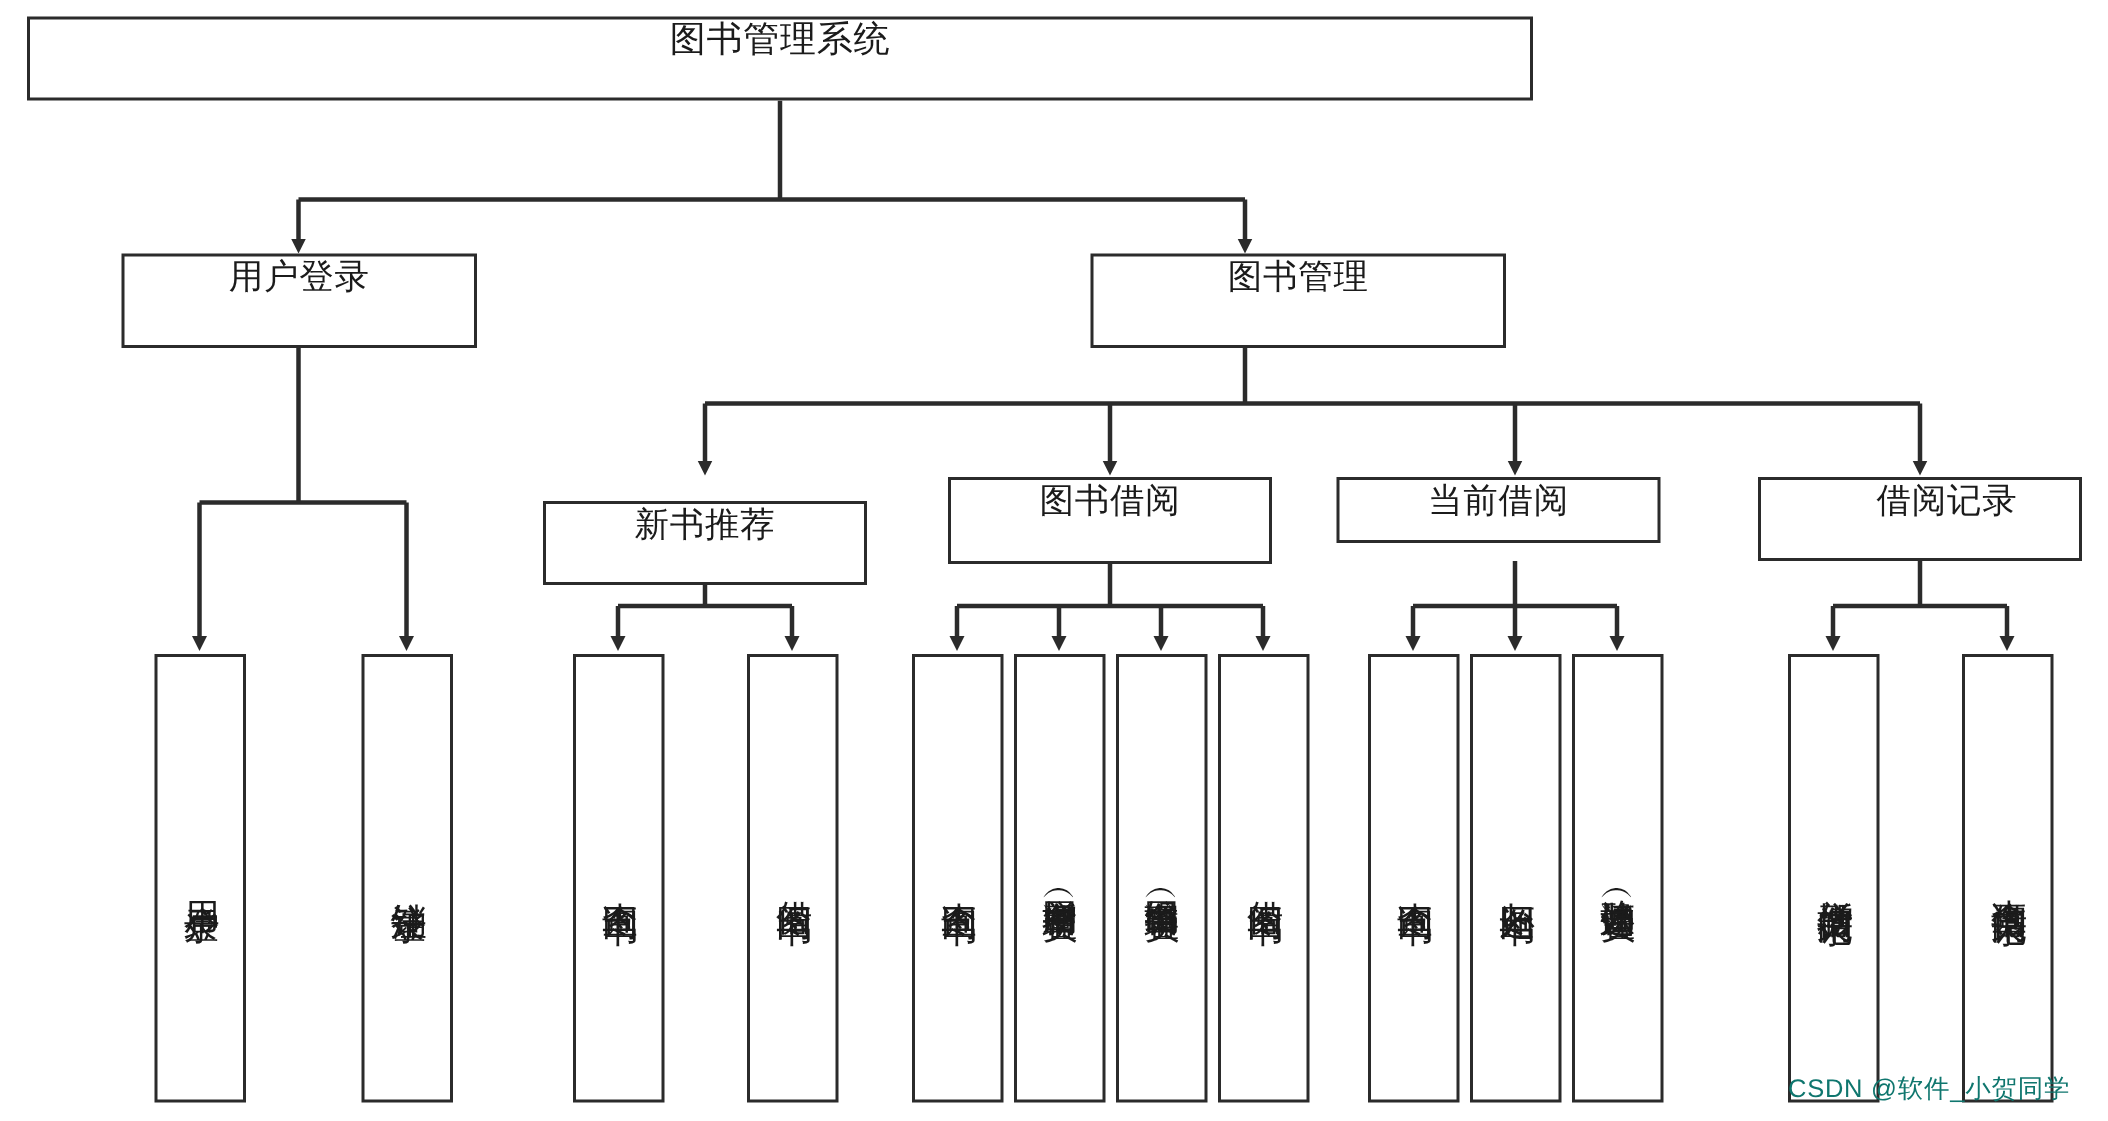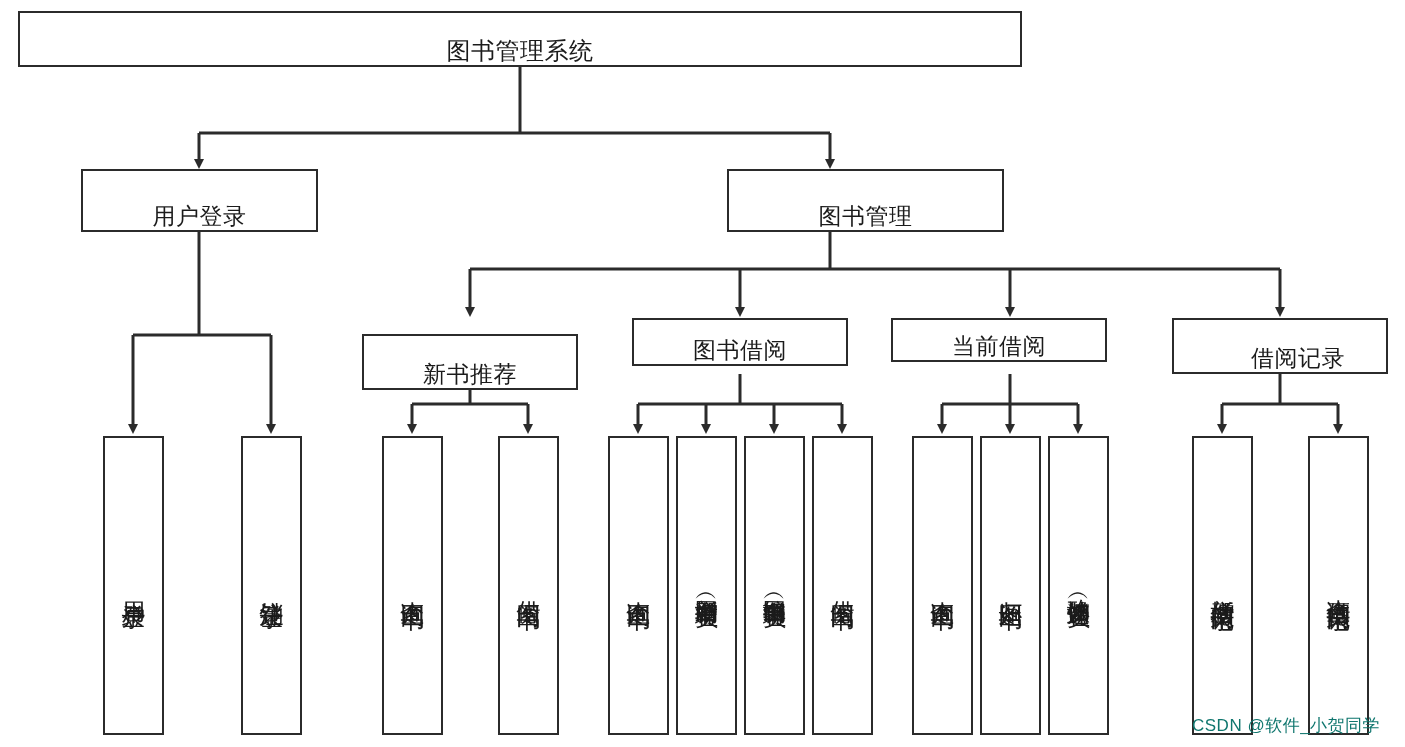--- a/index.html
+++ b/index.html
@@ -25,21 +25,21 @@
     width: 1405px;
     height: 747px;
     pointer-events: none;
   }
   .node {
     position: absolute;
     box-sizing: border-box;
     border: 2.5px solid #2b2b2b;
     background: #ffffff;
     display: flex;
-    align-items: flex-end;
+    align-items: flex-start;
     justify-content: center;
     overflow: hidden;
   }
   .node .label {
     color: #1b1b1b;
     line-height: 1.18;
     text-align: center;
     white-space: nowrap;
   }
   
@@ -137,21 +137,21 @@
   <div class="node horiz" style="left:81px; top:169px; width:237px; height:63px;">
     <span class="label">用户登录</span>
   </div>
   <div class="node horiz" style="left:711px; top:169px; width:277px; height:63px;margin-left:16px;">
     <span class="label">图书管理</span>
   </div>
 
   <div class="node horiz" style="left:362px; top:318px; width:216px; height:56px;margin-top:16px;">
     <span class="label">新书推荐</span>
   </div>
-  <div class="node horiz" style="left:632px; top:318px; width:216px; height:48px;">
+  <div class="node horiz" style="left:632px; top:318px; width:216px; height:58px;">
     <span class="label">图书借阅</span>
   </div>
   <div class="node horiz" style="left:891px; top:318px; width:216px; height:44px;">
     <span class="label">当前借阅</span>
   </div>
   <div class="node horiz" style="left:1172px; top:318px; width:216px; height:56px;padding-left:36px;">
     <span class="label">借阅记录</span>
   </div>
 
   <div class="node vert" style="left:103px; top:436px; width:61px; height:299px;">

